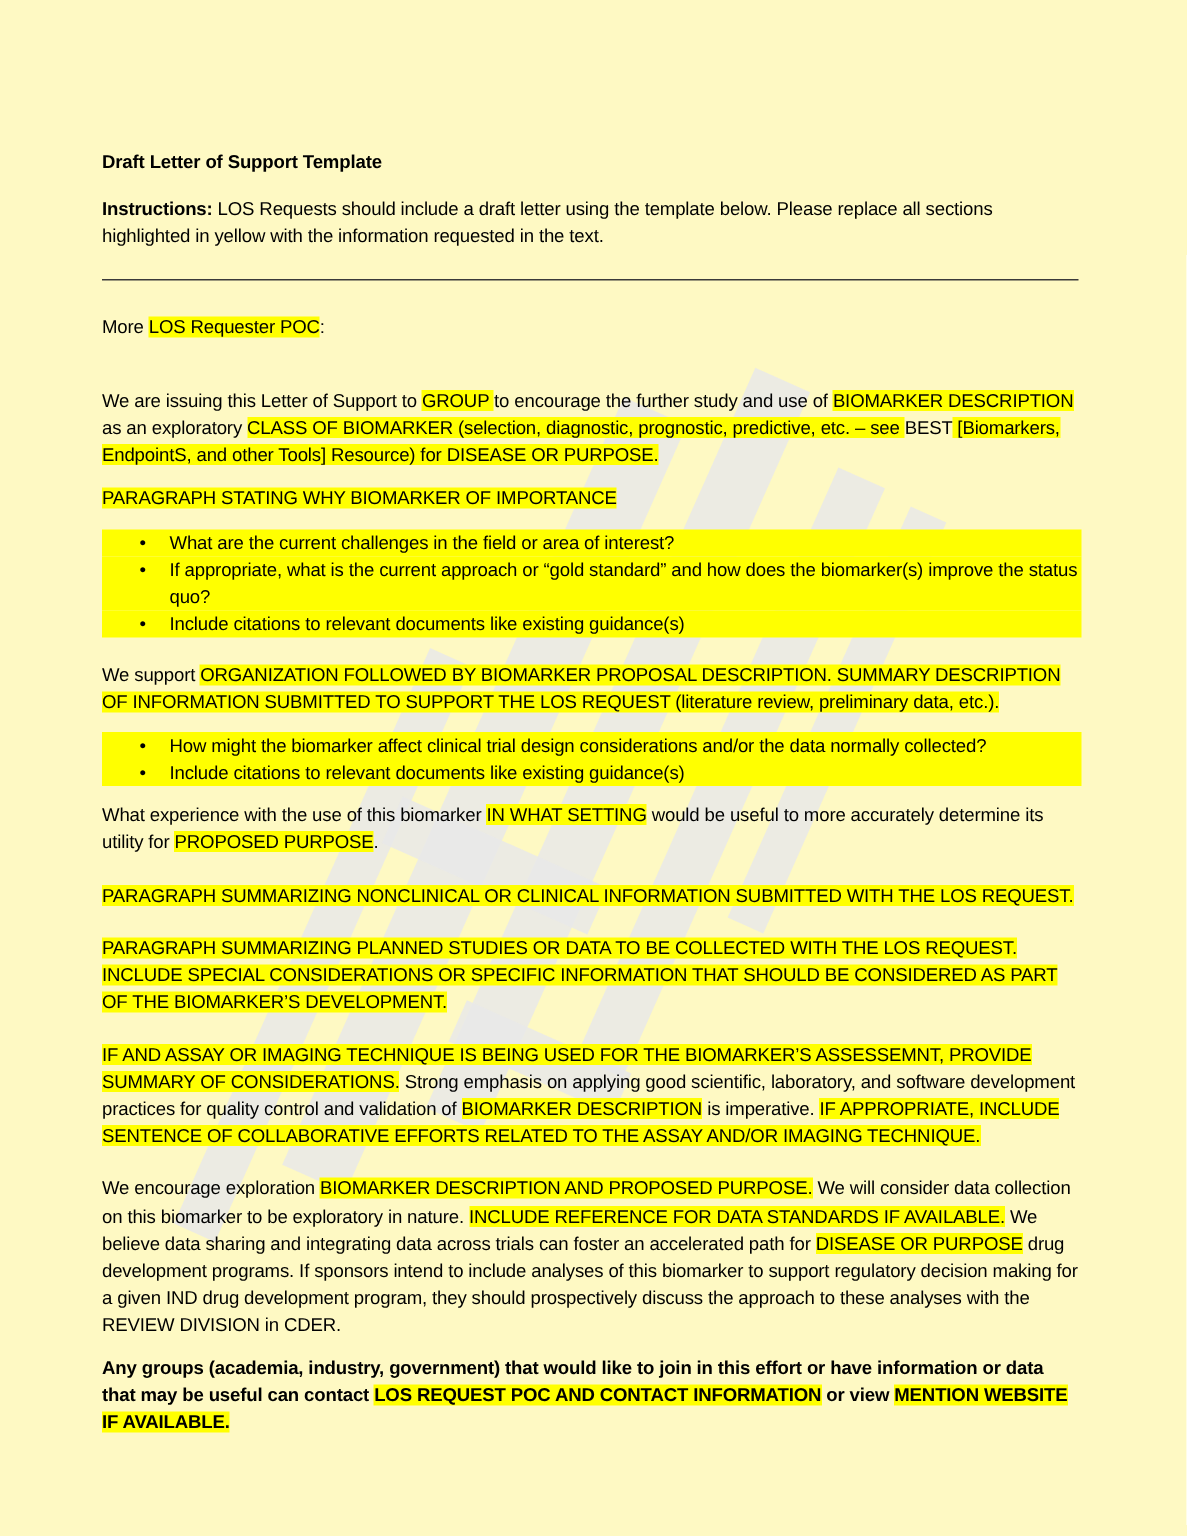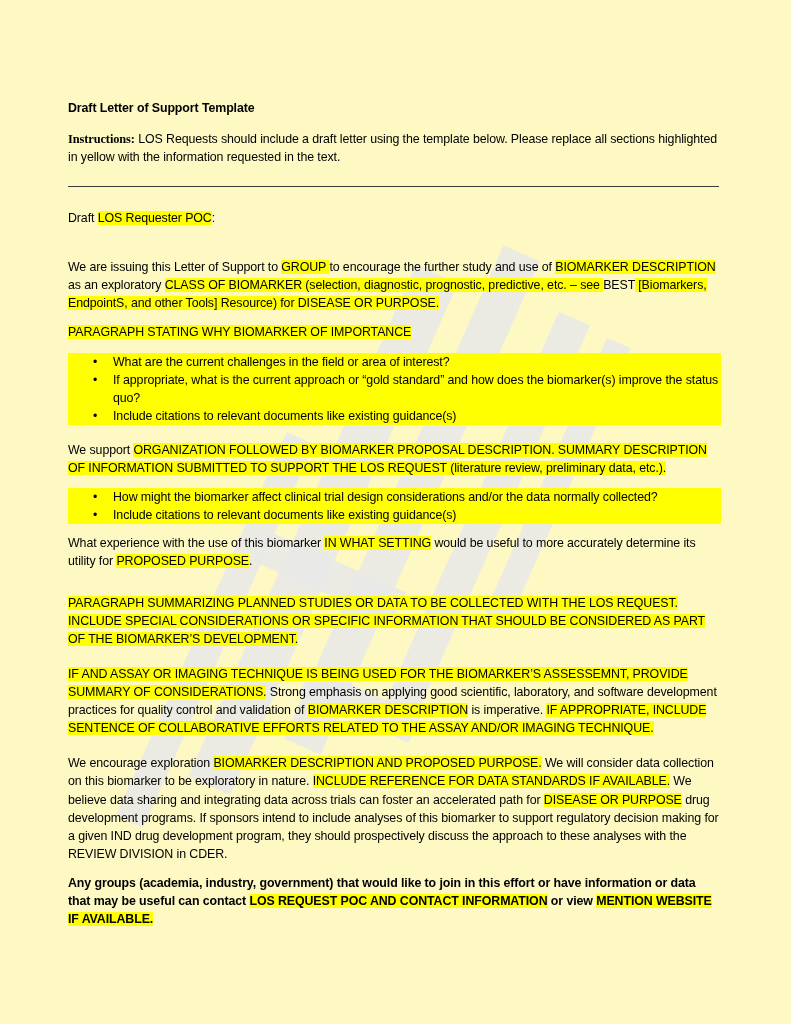--- a/index.html
+++ b/index.html
@@ -95,21 +95,21 @@
 
   p.para {
     font-size: 12.4px;
     line-height: 1.46;
     margin: 0 0 11px 0;
     text-align: left;
     letter-spacing: -0.1px;
   }
   p.tight { margin-bottom: 0; font-weight: bold; }
 
-  .lbl-bold { font-weight: bold; font-family: Liberation Serif, serif; }
+  .lbl-bold { font-weight: bold; }
 
   
   .hl {
     background: #ffff00;
     box-decoration-break: clone;
     -webkit-box-decoration-break: clone;
   }
 
   .link-best {
   }
@@ -171,21 +171,21 @@
   </div>
 
   <div class="content">
 
     <h1 class="doc-title">Draft Letter of Support Template</h1>
 
     <p class="para"><span class="lbl-bold">Instructions:</span><span> LOS Requests should include a draft letter using the template below.  Please replace all sections highlighted in yellow with the information requested in the text.</span></p>
 
     <hr class="rule">
 
-    <p class="para"><span>Draft </span><span class="hl">LOS Requester POC</span><span>:</span></p>
+    <p class="para"><span>More </span><span class="hl">LOS Requester POC</span><span>:</span></p>
 
     <div class="spacer-lg"></div>
 
     <p class="para"><span>We are issuing this Letter of Support to </span><span class="hl">GROUP </span><span> to encourage the further study and use of </span><span class="hl">BIOMARKER DESCRIPTION</span><span> as an exploratory </span><span class="hl">CLASS OF BIOMARKER (selection, diagnostic, prognostic, predictive, etc. – see </span><span class="link-best">BEST</span><span class="hl"> [Biomarkers, EndpointS, and other Tools] Resource) for DISEASE OR PURPOSE.</span></p>
 
     <p class="para"><span class="hl">PARAGRAPH STATING WHY BIOMARKER OF IMPORTANCE</span></p>
 
     <ul class="bullets hl-list">
       <li>
         <span class="bullet-dot">•</span>
@@ -219,20 +219,21 @@
       <li>
         <span class="bullet-dot">•</span>
         <span class="li-inner">Include citations to relevant documents like existing guidance(s)</span>
       </li>
     </ul>
 
     <p class="para"><span>What experience with the use of this biomarker </span><span class="hl">IN WHAT SETTING</span><span> would be useful to more accurately determine its utility for </span><span class="hl">PROPOSED PURPOSE</span><span>.</span></p>
 
     <div class="spacer-sm"></div>
 
+    <p class="para"><span class="hl">PARAGRAPH SUMMARIZING  NONCLINICAL OR CLINICAL INFORMATION SUBMITTED WITH THE LOS REQUEST.</span></p>
 
     <div class="spacer-sm"></div>
 
     <p class="para"><span class="hl">PARAGRAPH SUMMARIZING  PLANNED STUDIES OR DATA TO BE COLLECTED  WITH THE LOS REQUEST.  INCLUDE SPECIAL CONSIDERATIONS OR SPECIFIC INFORMATION THAT SHOULD BE CONSIDERED AS PART OF THE BIOMARKER’S DEVELOPMENT.</span></p>
 
     <div class="spacer-sm"></div>
 
     <p class="para"><span class="hl">IF AND ASSAY OR IMAGING TECHNIQUE IS BEING USED FOR THE BIOMARKER’S ASSESSEMNT, PROVIDE SUMMARY OF CONSIDERATIONS.</span><span>  Strong emphasis on applying good scientific, laboratory, and software development practices for quality control and validation of </span><span class="hl">BIOMARKER DESCRIPTION</span><span> is imperative.  </span><span class="hl">IF APPROPRIATE, INCLUDE SENTENCE OF COLLABORATIVE EFFORTS RELATED TO THE ASSAY AND/OR IMAGING TECHNIQUE.</span></p>
 
     <div class="spacer-sm"></div>

